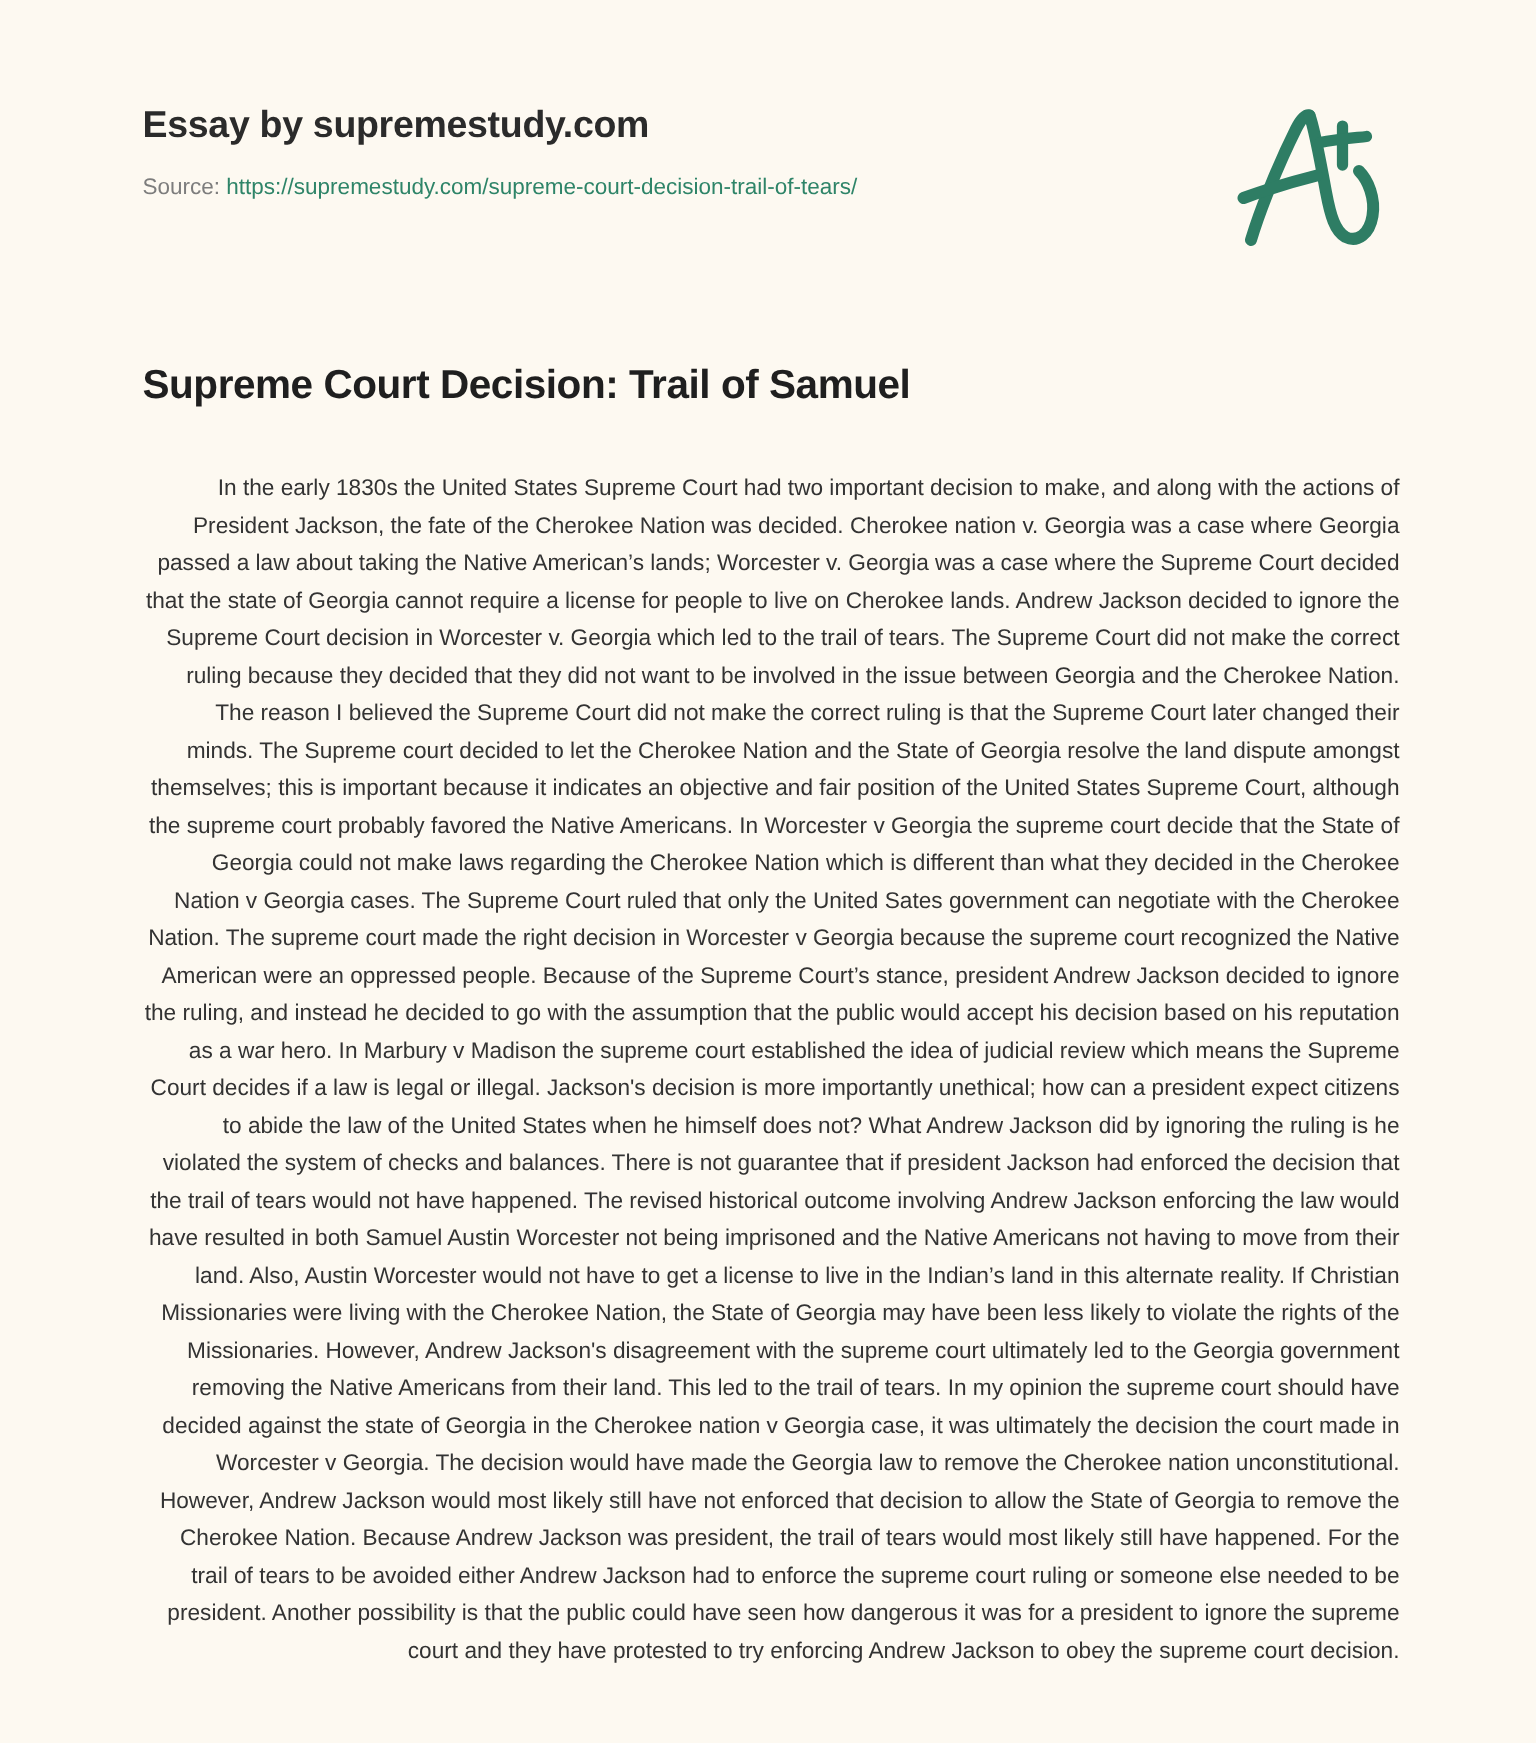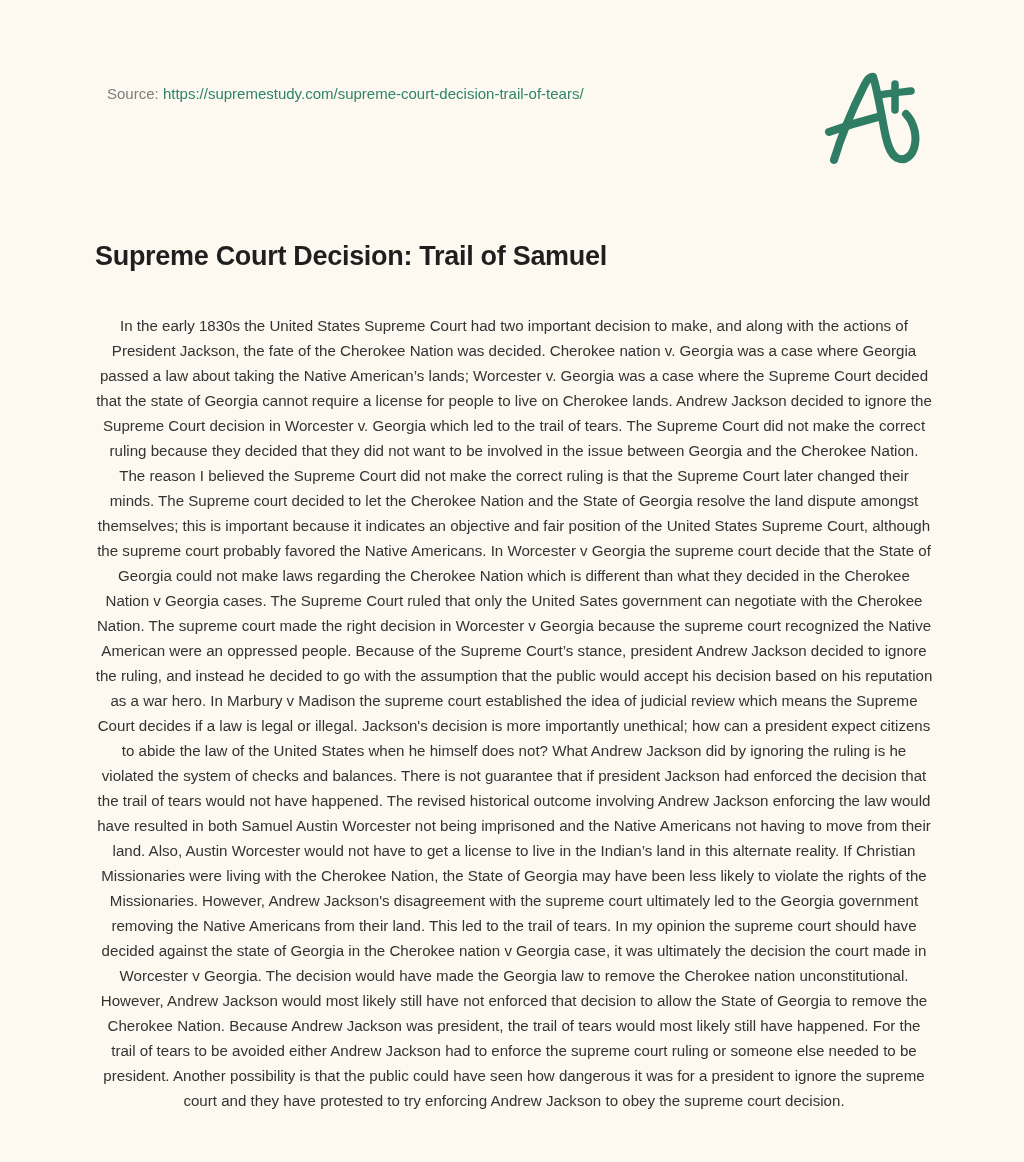--- a/index.html
+++ b/index.html
@@ -43,21 +43,21 @@
     font-size: 25px;
     font-weight: bold;
     color: #2b2b2b;
     line-height: 1.25;
     letter-spacing: -0.2px;
     margin: 0;
     white-space: nowrap;
   }
 
   .source-line {
-    margin: 12px;
+    margin: 0;
     margin-top: 16px;
     font-size: 15px;
     line-height: 1.3;
     color: #777777;
     white-space: nowrap;
   }
 
   .source-label {
     color: #7d7d7d;
   }
@@ -96,32 +96,33 @@
     letter-spacing: -0.3px;
     line-height: 1.25;
   }
 
   .article-body {
     margin: 0;
     margin-top: 39px;
     font-size: 15.1px;
     line-height: 25px;
     color: #333333;
-    text-align: center;
+    text-align: right;
     width: 838px;
   }
 </style>
 </head>
 <body>
 
 <div class="page">
 
   <div class="header">
 
     <div class="header-text-block">
+      <div class="essay-by">Essay by supremestudy.com</div>
 
       <div class="source-line">
         <span class="source-label">Source:</span><span>&nbsp;</span><a class="source-url" href="#">https://supremestudy.com/supreme-court-decision-trail-of-tears/</a>
       </div>
     </div>
 
     <div class="logo">
       <svg viewBox="0 0 116 112" xmlns="http://www.w3.org/2000/svg">
         <g fill="none" stroke="#2e7d64" stroke-linecap="round" stroke-linejoin="round">
 

